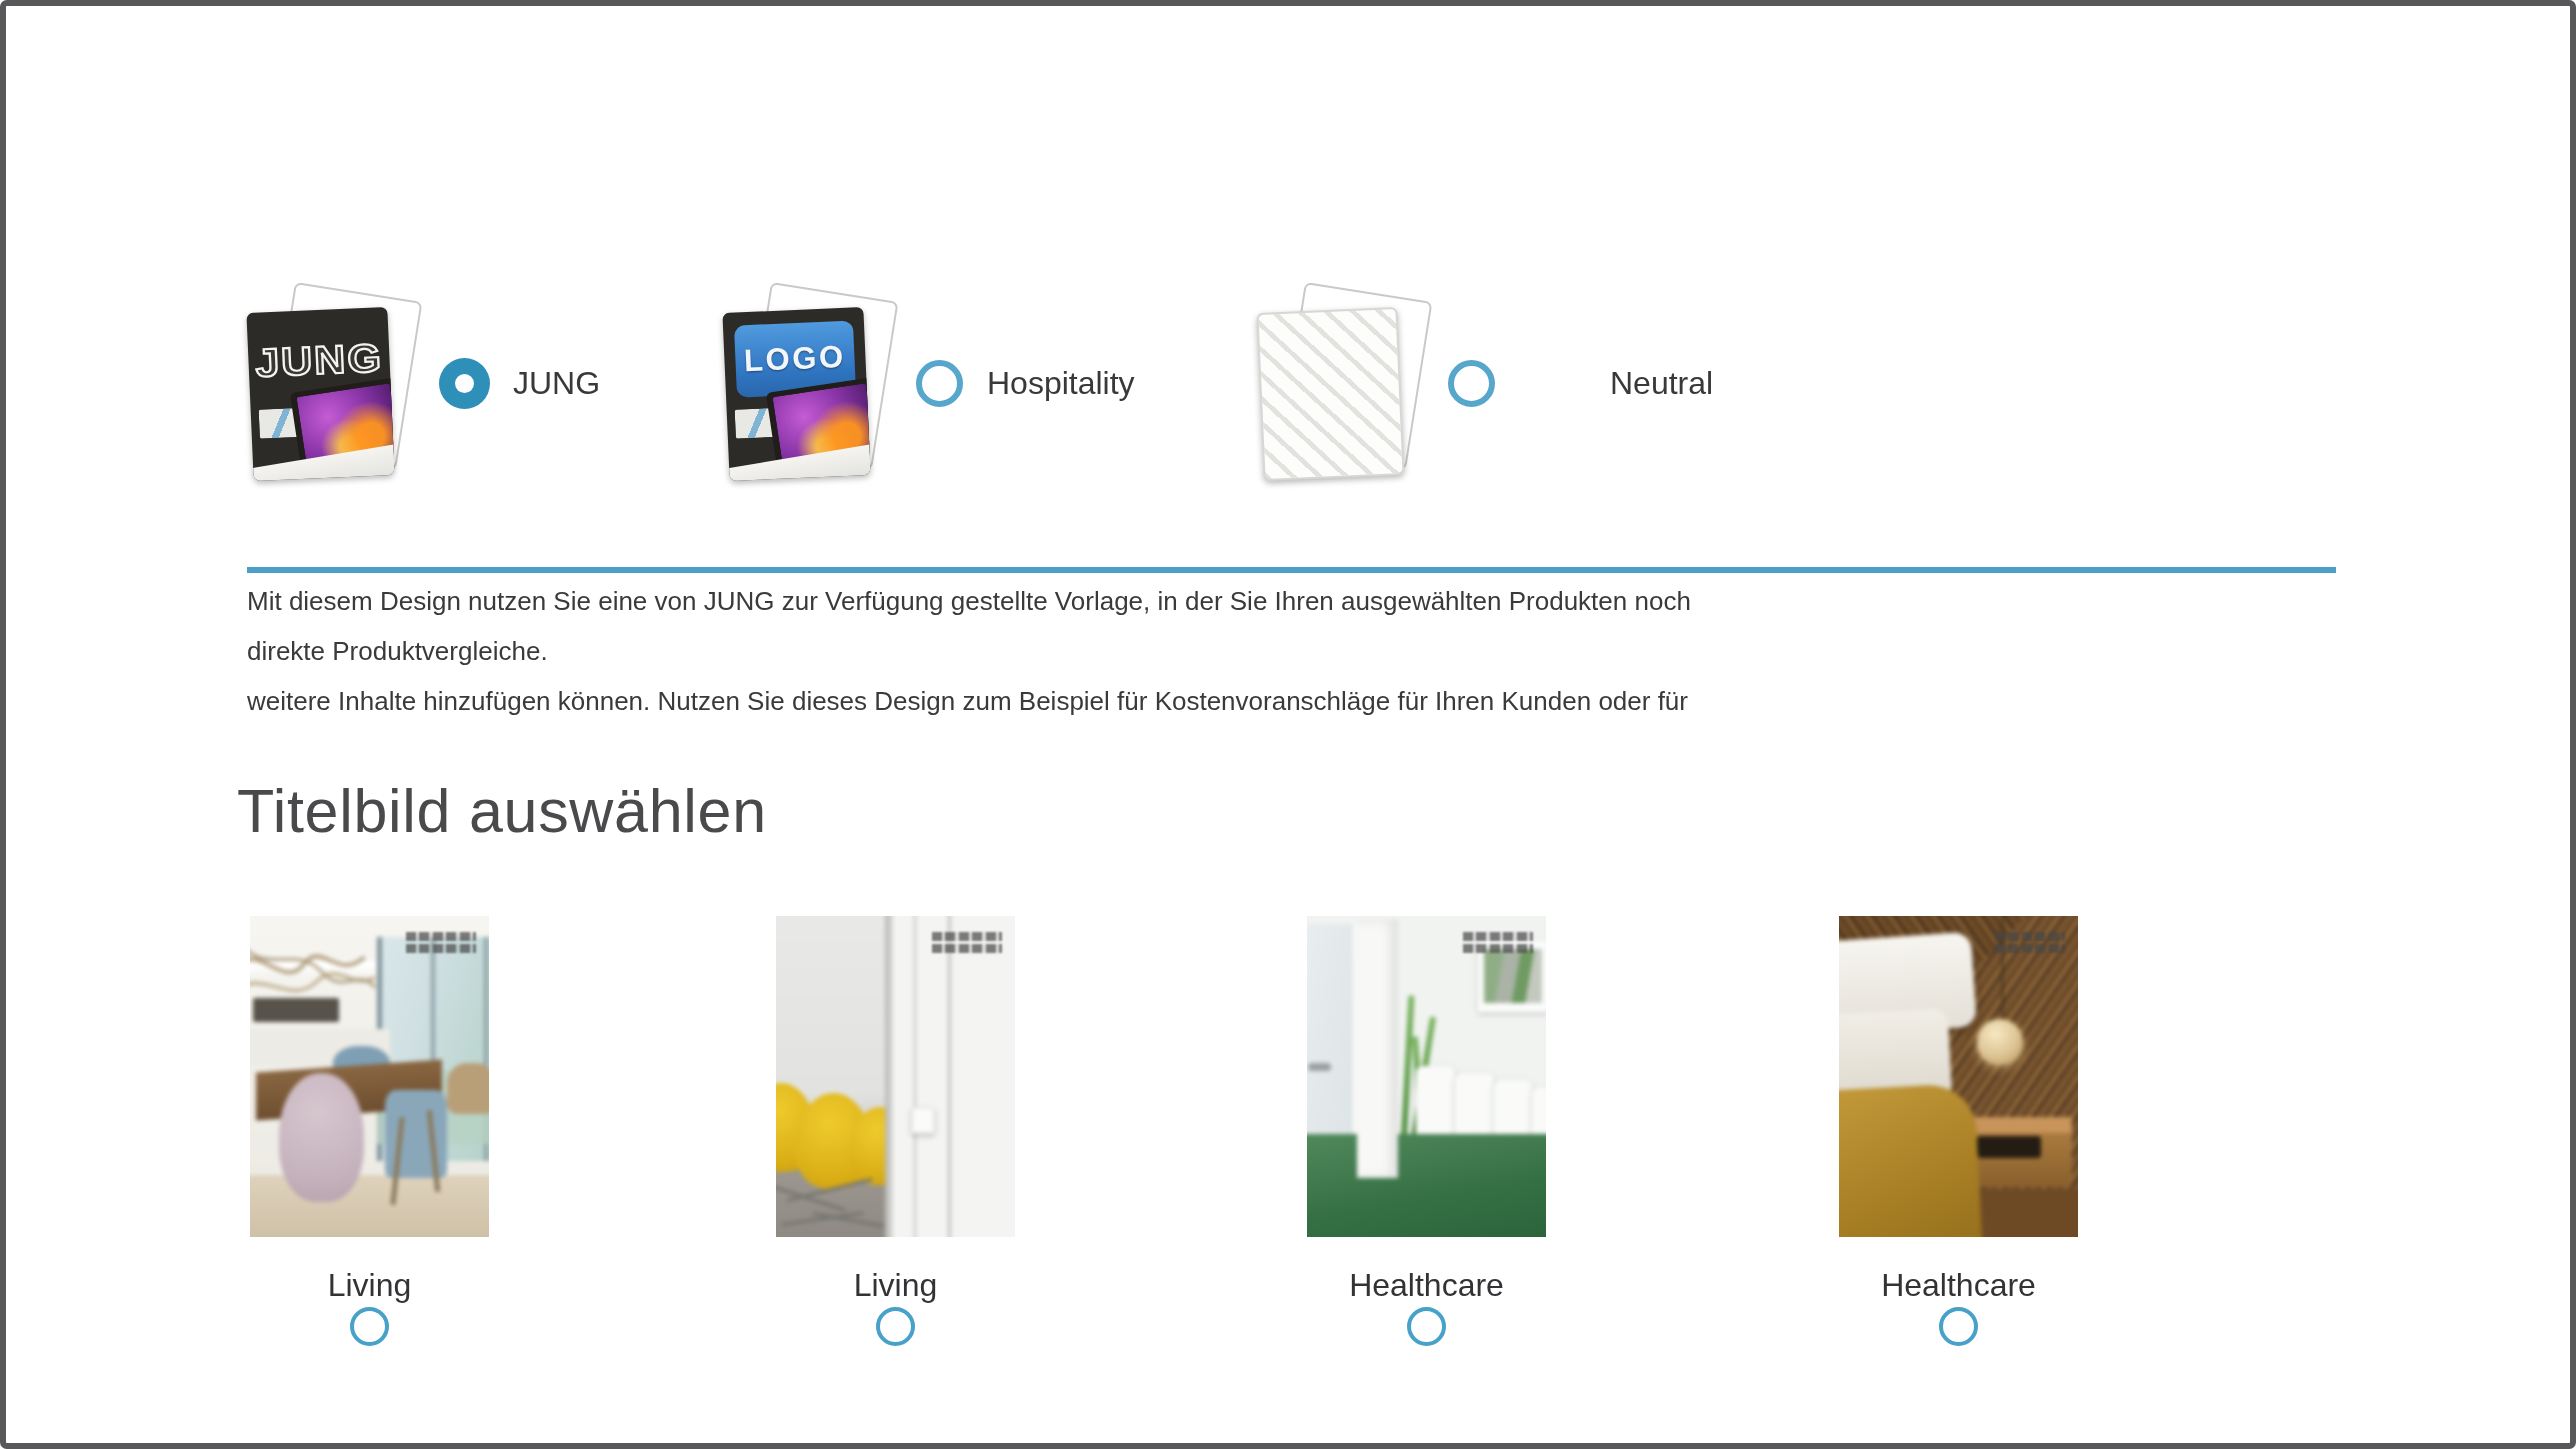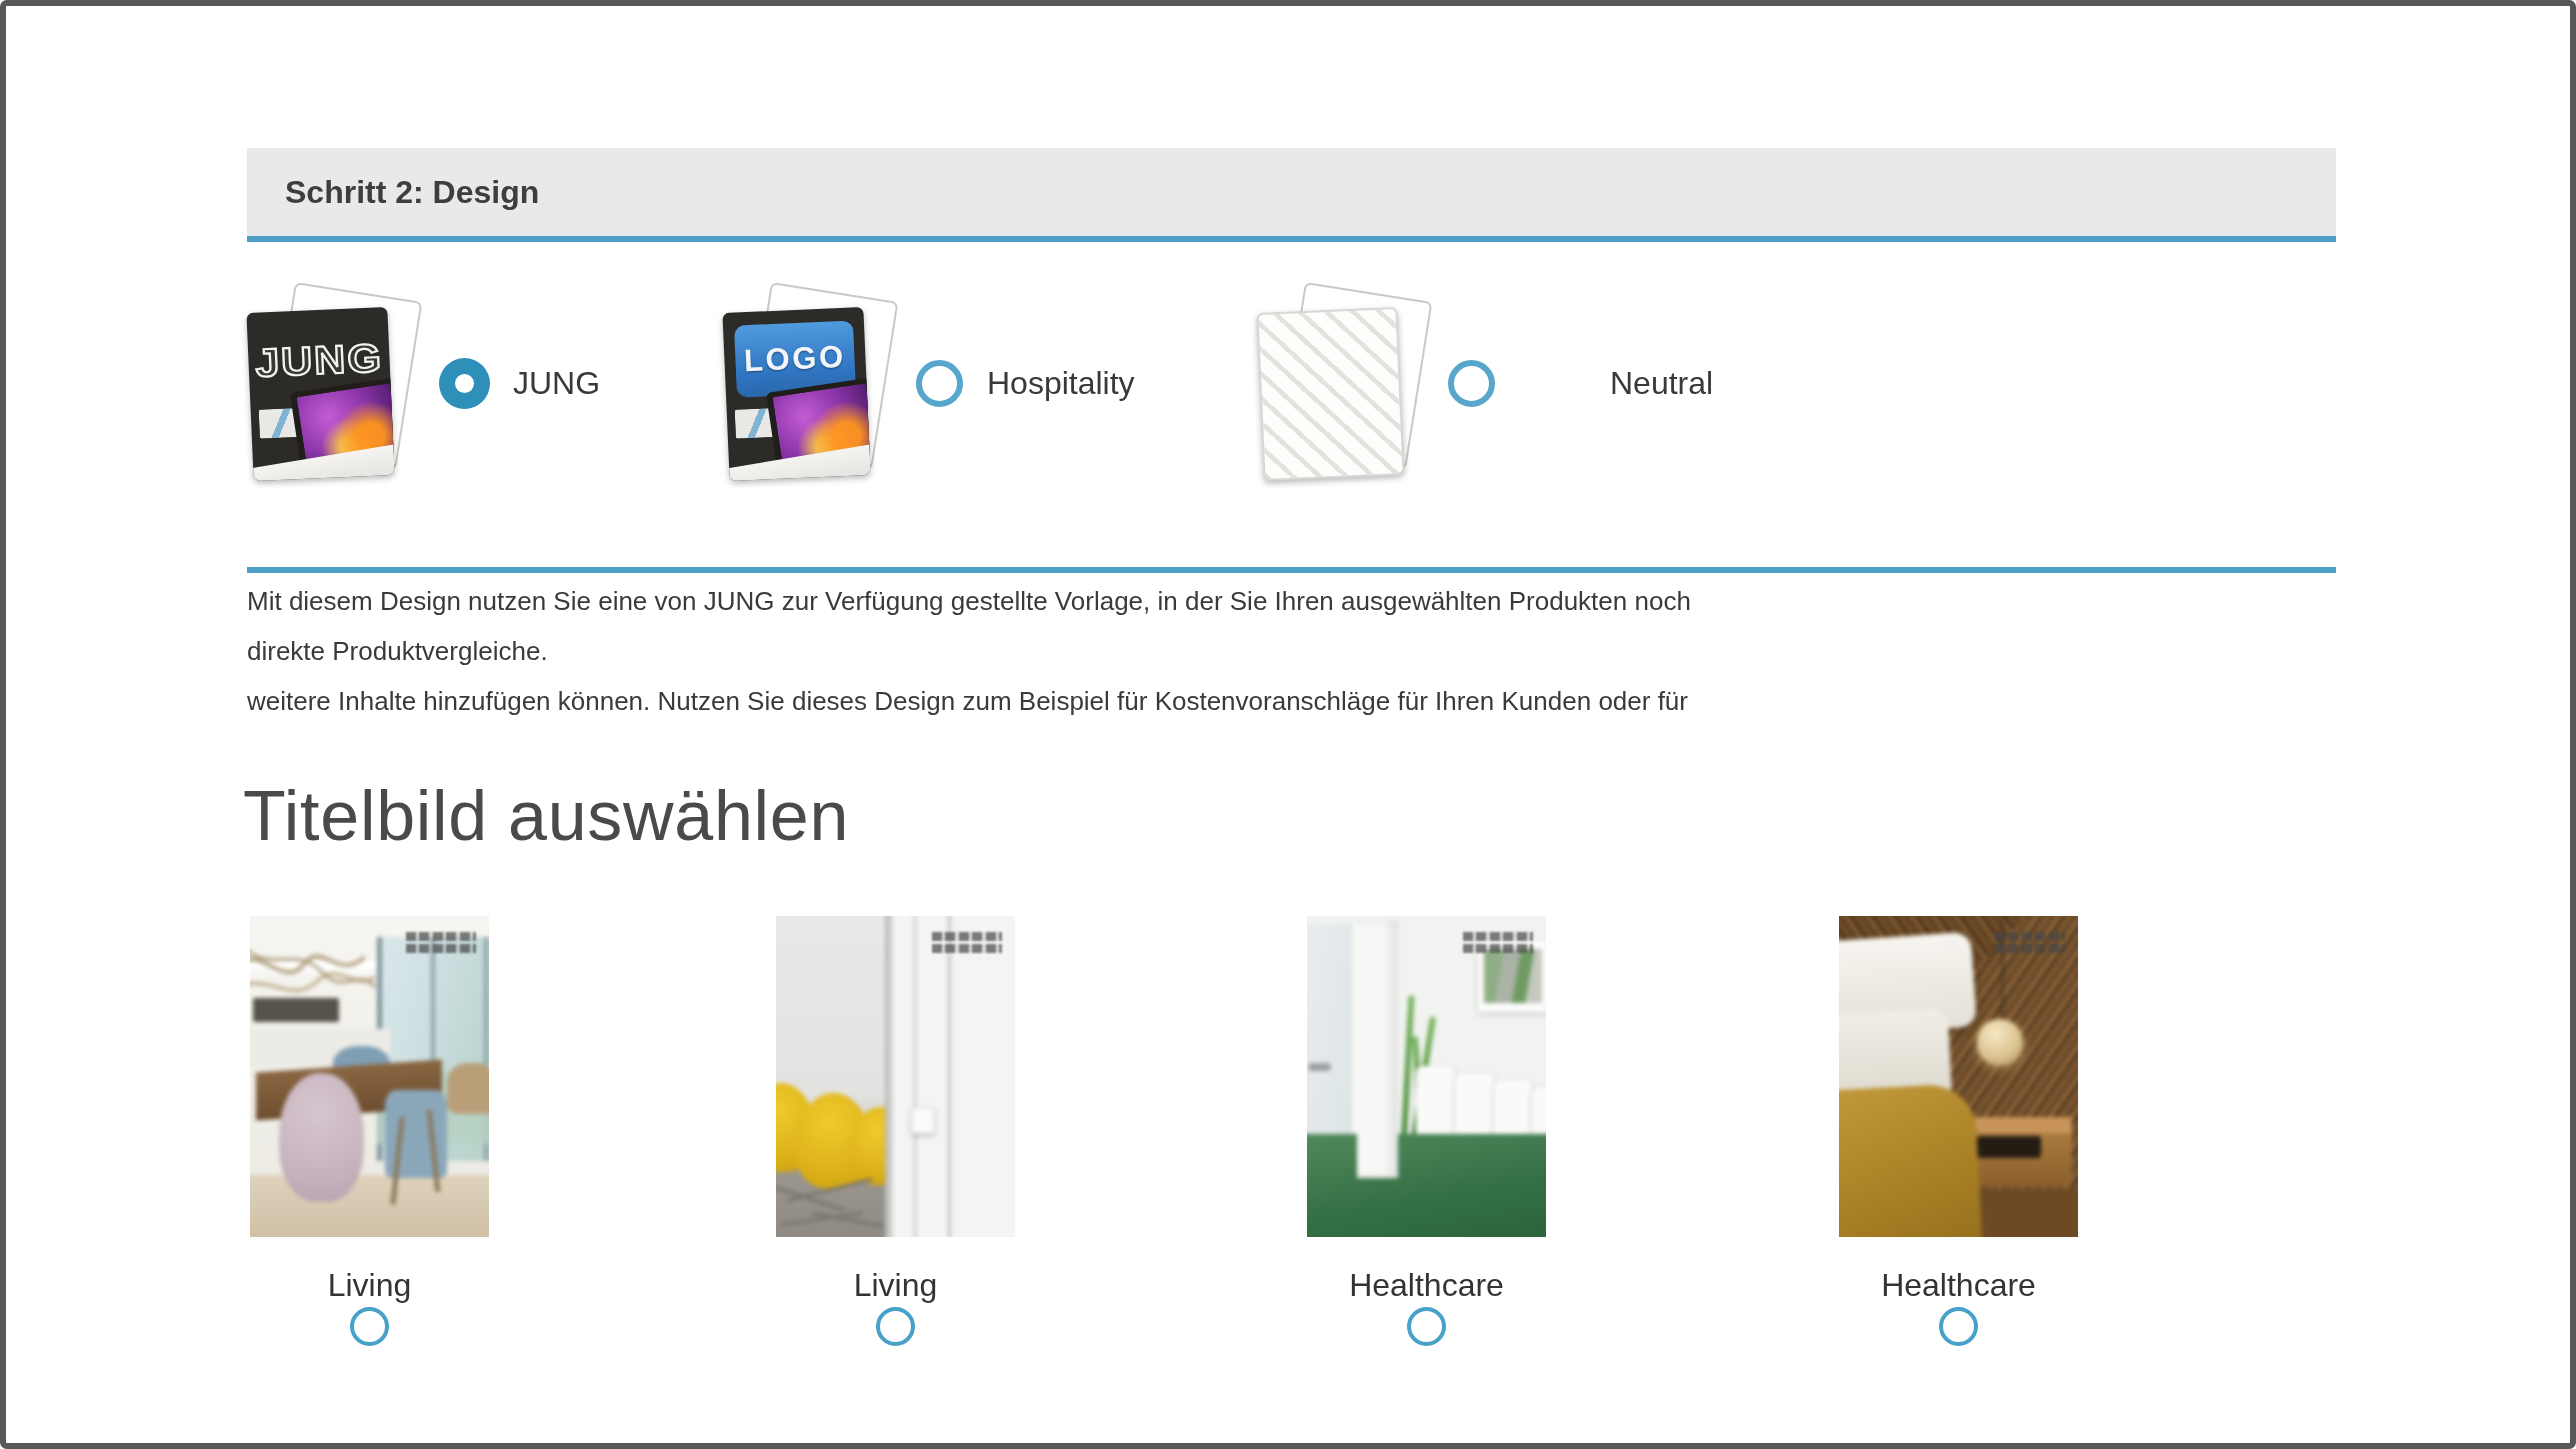--- a/index.html
+++ b/index.html
@@ -52,21 +52,21 @@
   .radio-empty{position:absolute;width:47px;height:47px;border-radius:50%;background:#fff;
                border:6px solid #57a7cd;}
   .radio-small{position:absolute;width:39px;height:39px;border-radius:50%;background:#fff;
                border:4.7px solid #47a1c9;}
   .opt-label{position:absolute;top:358px;font-size:32px;color:#39393b;line-height:39px;}
 
   
   .divider{position:absolute;left:241px;top:561px;width:2089px;height:6px;background:#4c9fc6;}
   .desc{position:absolute;left:241px;top:570px;width:2120px;font-size:26px;line-height:50px;
         color:#3a3a3c;}
-  .section-title{position:absolute;left:237px;top:770px;font-size:70px;font-weight:300;
+  .section-title{position:absolute;left:231px;top:770px;font-size:61px;font-weight:300;
                  color:#4a4a4c;letter-spacing:0.7px;}
 
   
   .photo{position:absolute;top:910px;width:239px;height:321px;overflow:hidden;background:#eee;
          cursor:pointer;}
   .scene{position:absolute;left:-9.4px;top:-9.4px;right:-9.4px;bottom:-9.4px;filter:blur(2px);}
   .wm{position:absolute;top:16px;right:13.4px;width:70px;height:23px;filter:blur(1.3px);opacity:.7;}
   .wm div{height:8.7px;margin-bottom:3.4px;
           background:repeating-linear-gradient(90deg,#474747 0 10px,rgba(71,71,71,.2) 10px 13.4px);}
   .cover-label{position:absolute;top:1261px;width:239px;text-align:center;font-size:32px;
@@ -154,23 +154,20 @@
   .hp-floor{position:absolute;right:0;bottom:0;width:52%;height:17%;background:#6e4a24;}
 
   
   .abs{position:absolute;}
 </style>
 </head>
 <body>
 
 <div id="frame">
 
-  <div class="step-header">
-    <span>Schritt 2: Design</span>
-  </div>
 
   <div class="opt-thumb" style="left:244px;top:284px;">
     <div class="back-card"></div>
     <div class="front-card front-dark">
       <div class="jung-logo">JUNG</div>
       <div class="mini-card"></div>
       <div class="laptop">
         <div class="screen"></div>
           <div class="base"></div>
       </div>

